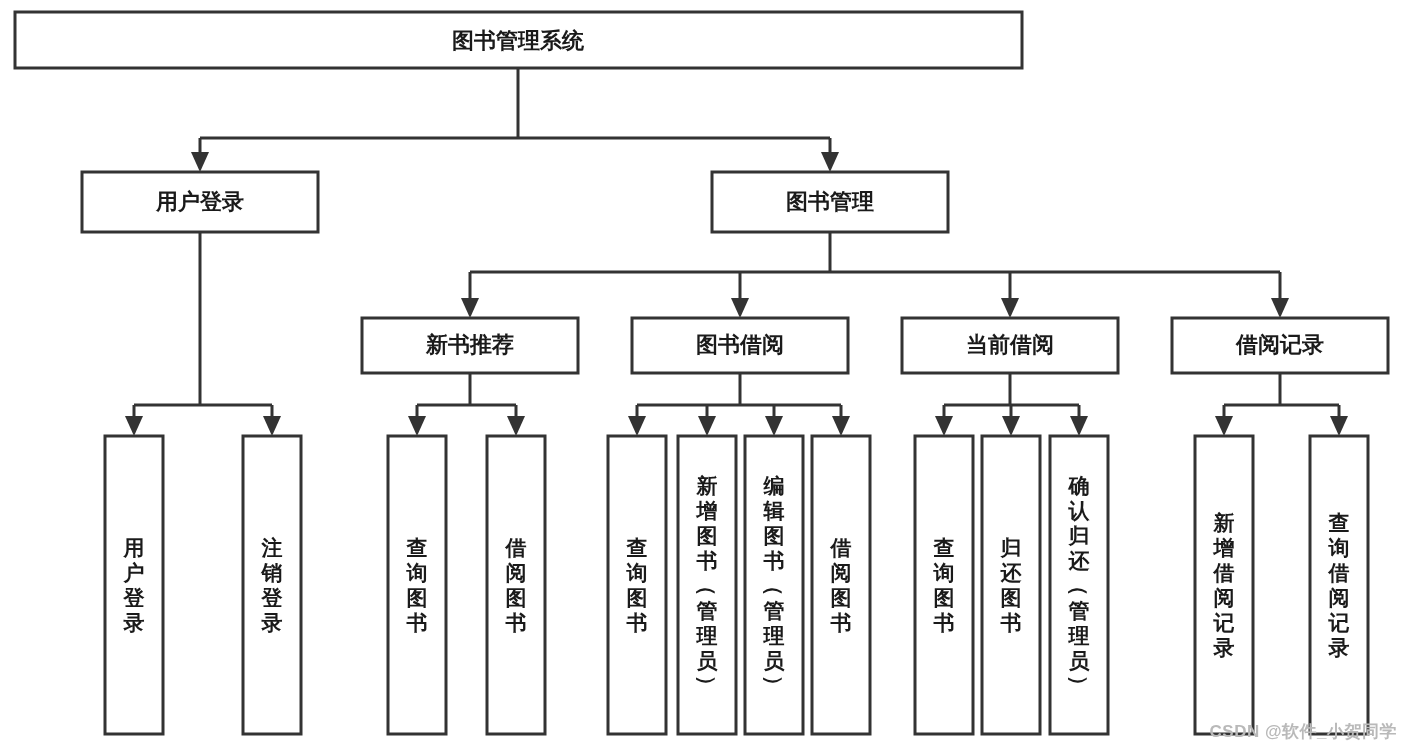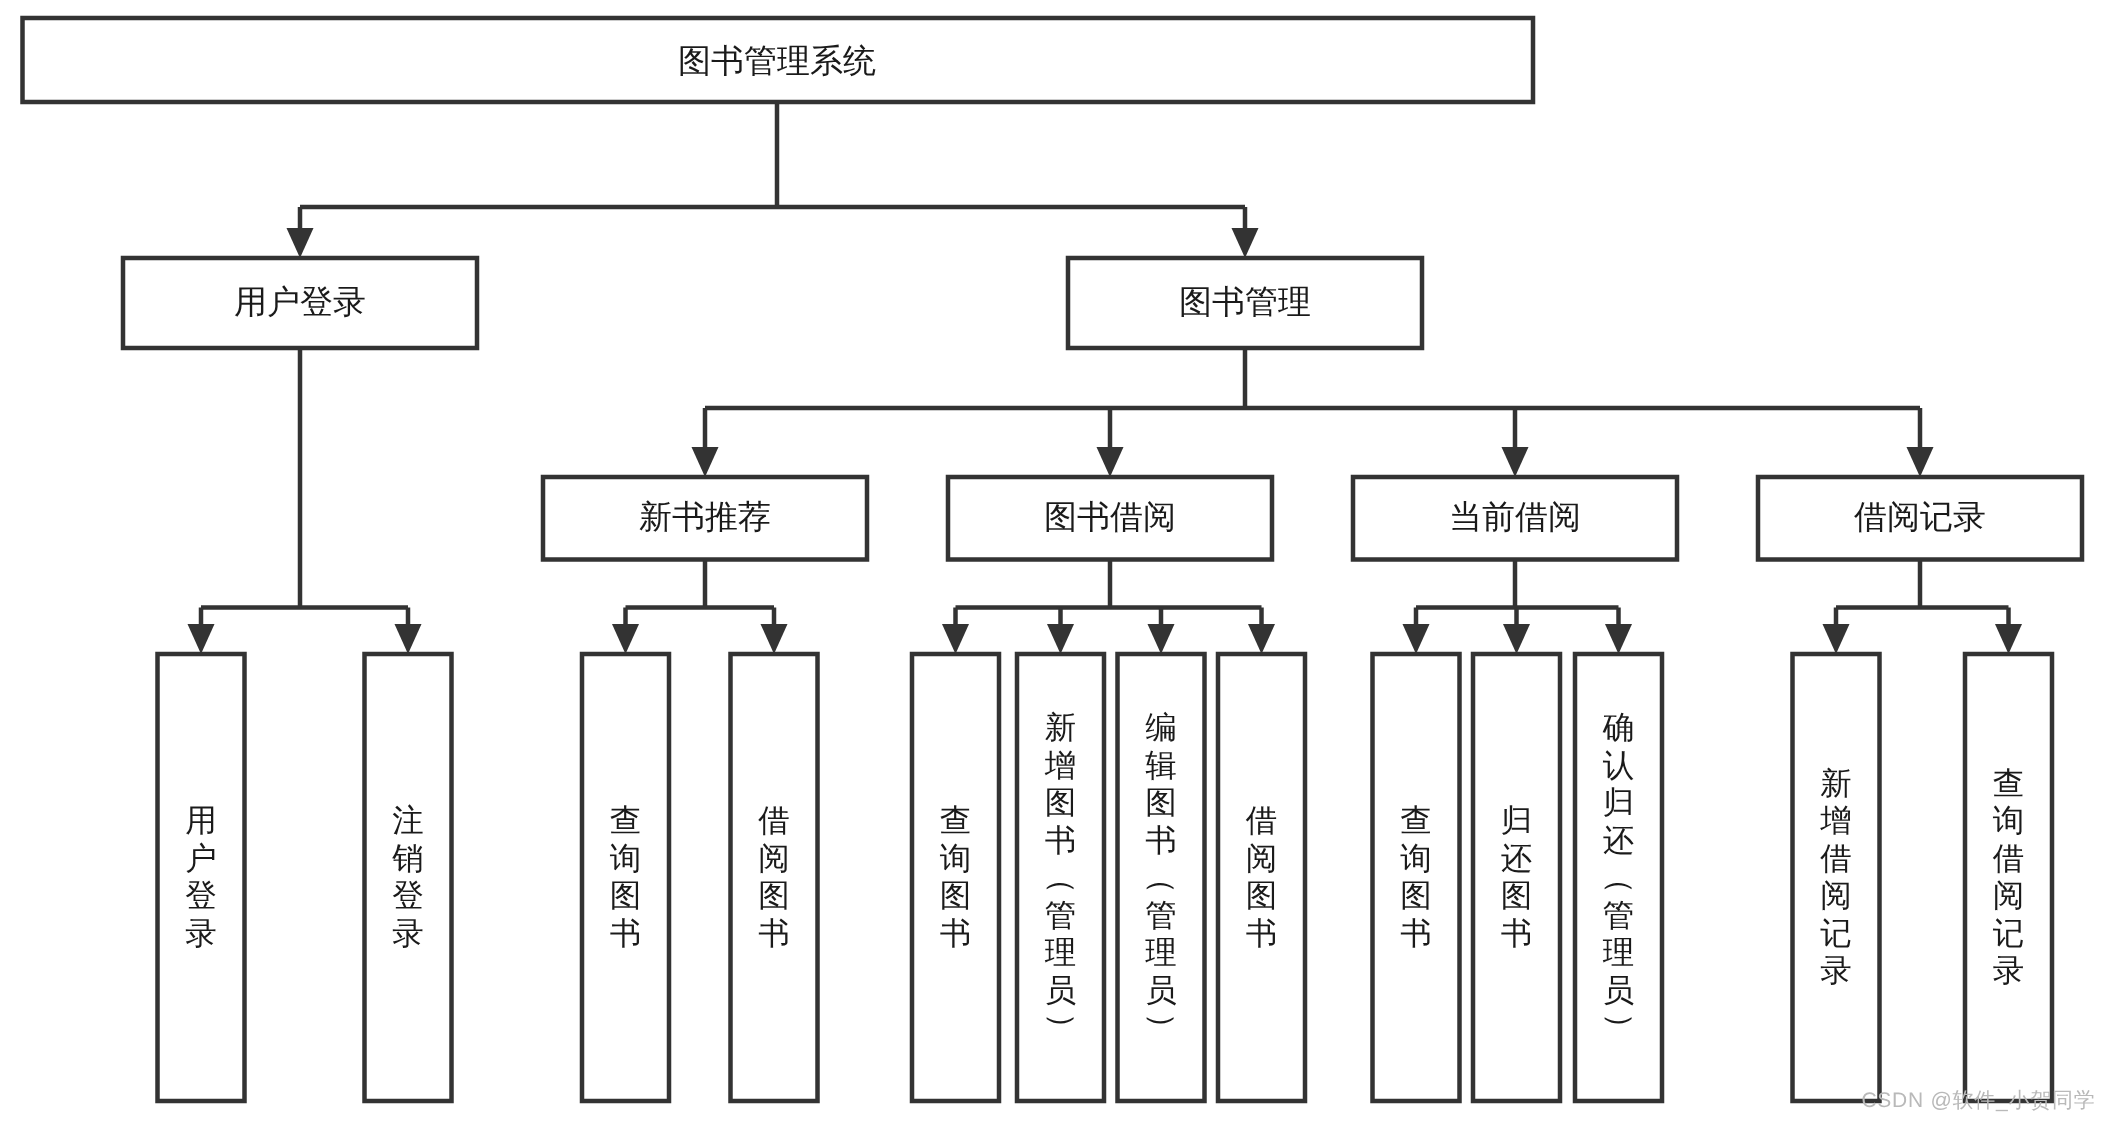--- a/index.html
+++ b/index.html
@@ -11,20 +11,21 @@
     width: 1405px;
     height: 747px;
     font-family: "Liberation Sans", "DejaVu Sans", sans-serif;
     overflow: hidden;
   }
   #diagram-root {
     position: relative;
     width: 1405px;
     height: 747px;
     background: #ffffff;
+    font-weight: bold;
   }
   svg.diagram-canvas {
     position: absolute;
     left: 0;
     top: 0;
     width: 1405px;
     height: 747px;
   }
   .node-box {
     fill: #ffffff;
@@ -68,21 +69,21 @@
     line-height: 25px;
   }
   .node-label-v .vchar.rot {
     transform: rotate(90deg);
   }
   .watermark {
     position: absolute;
     right: 8px;
     bottom: 4px;
     font-family: "Liberation Sans", "DejaVu Sans", sans-serif;
-    font-size: 14px;
+    font-size: 17px;
     color: #b9b9b9;
     letter-spacing: 0.5px;
     white-space: nowrap;
   }
 </style>
 </head>
 <body>
 
 <div id="diagram-root">
 

